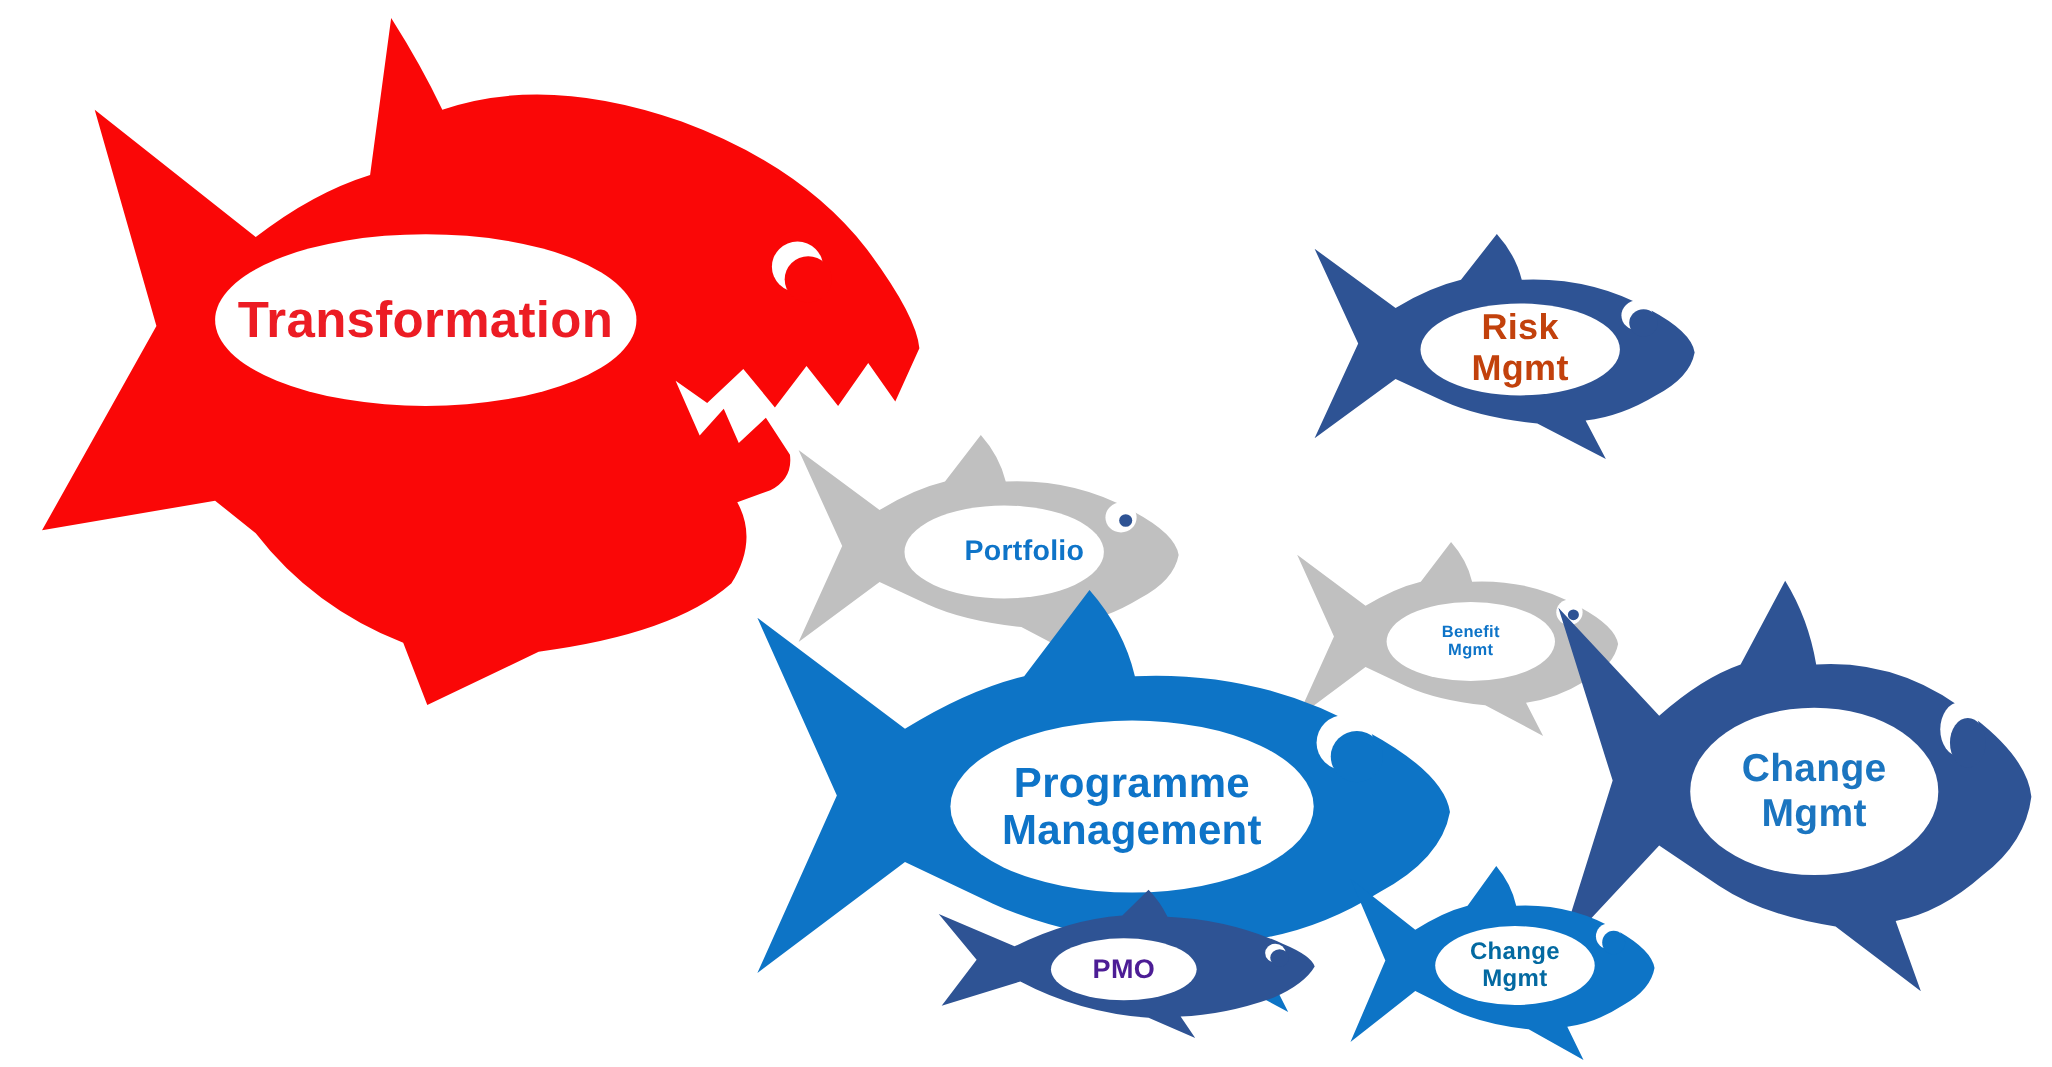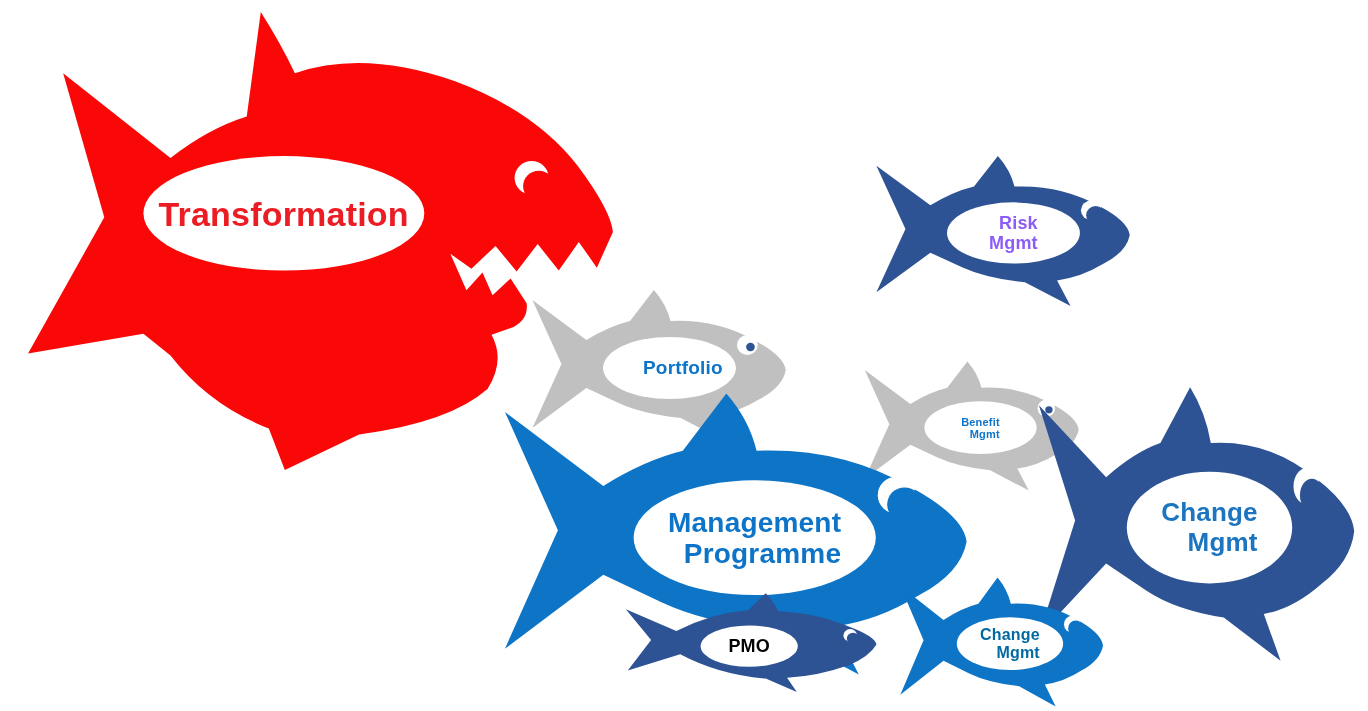--- a/index.html
+++ b/index.html
@@ -9,21 +9,21 @@
     width:1368px;height:711px;
     background:#ffffff;
     overflow:hidden;
     font-family:"Liberation Sans", sans-serif;
   }
   .fish{position:absolute;}
   .fish svg{position:absolute;left:0;top:0;width:100%;height:100%;display:block;}
   .fish-label{
     position:absolute;
     transform:translate(-50%,-50%);
-    text-align:right;
+    text-align:center;
     font-weight:bold;
     line-height:1.12;
     white-space:nowrap;
     letter-spacing:0.2px;
   }
 </style>
 </head>
 <body>
 
 <div id="canvas" style="width: 1368px; height: 711px; background: rgb(255, 255, 255);">
@@ -49,21 +49,21 @@
         <div>Portfolio</div>
       </div>
     </div>
     <div class="fish" style="left: 866px; top: 152px; width: 270px; height: 158px; z-index: 3;">
       <svg viewBox="0 0 260 160" preserveAspectRatio="none">
         <path d="M 10 14 L 62 54 Q 84 40 104 35 L 127 4 Q 139 18 143 35 Q 188 33 225 55 Q 252 70 254 84 Q 251 101 229 113 Q 207 127 184 130 L 197 156 L 153 132 Q 116 128 93 117 L 62 102 L 10 142 L 38 78 Z" fill="#2E5394"></path>
         <circle cx="217" cy="59" r="10" fill="#FFFFFF"></circle>
         <circle cx="221.2" cy="64" r="9.200000000000001" fill="#2E5394"></circle>
         <ellipse cx="142" cy="82" rx="64" ry="31" fill="#FFFFFF"></ellipse>
       </svg>
-      <div class="fish-label" style="left: 54.6%; top: 51.2%; color: #8b5cf6; font-size: 18px;">
+      <div class="fish-label" style="left: 54.6%; top: 51.2%; color: #c2410c; font-size: 24px;">
         <div>Risk</div>
         <div>Mgmt</div>
       </div>
     </div>
     <div class="fish" style="left: 856px; top: 358px; width: 228px; height: 136px; z-index: 5;">
       <svg viewBox="0 0 260 160" preserveAspectRatio="none">
         <path d="M 10 14 L 62 54 Q 84 40 104 35 L 127 4 Q 139 18 143 35 Q 188 33 225 55 Q 252 70 254 84 Q 251 101 229 113 Q 207 127 184 130 L 197 156 L 153 132 Q 116 128 93 117 L 62 102 L 10 142 L 38 78 Z" fill="#C0C0C0"></path>
         <circle cx="217" cy="59" r="10" fill="#FFFFFF"></circle>
         <circle cx="220" cy="61" r="4.2" fill="#2E5394"></circle>
         <ellipse cx="142" cy="82" rx="64" ry="31" fill="#FFFFFF"></ellipse>
@@ -74,22 +74,22 @@
       </div>
     </div>
     <div class="fish" style="left: 486px; top: 386px; width: 492px; height: 296px; z-index: 6;">
       <svg viewBox="0 0 260 160" preserveAspectRatio="none">
         <path d="M 10 14 L 62 54 Q 84 40 104 35 L 127 4 Q 139 18 143 35 Q 188 33 225 55 Q 252 70 254 84 Q 251 101 229 113 Q 207 127 184 130 L 197 156 L 153 132 Q 116 128 93 117 L 62 102 L 10 142 L 38 78 Z" fill="#0D74C6"></path>
         <circle cx="217" cy="59" r="10" fill="#FFFFFF"></circle>
         <circle cx="221.2" cy="64" r="9.200000000000001" fill="#0D74C6"></circle>
         <ellipse cx="142" cy="82" rx="64" ry="31" fill="#FFFFFF"></ellipse>
       </svg>
       <div class="fish-label" style="left: 54.6%; top: 51.2%; color: rgb(14, 116, 200); font-size: 28px;">
+        <div>Programme</div>
         <div>Management</div>
-        <div>Programme</div>
       </div>
     </div>
     <div class="fish" style="left: 1026px; top: 380px; width: 336px; height: 288px; z-index: 7;">
       <svg viewBox="0 0 260 160" preserveAspectRatio="none">
         <path d="M 10 14 L 62 54 Q 84 40 104 35 L 127 4 Q 139 18 143 35 Q 188 33 225 55 Q 252 70 254 84 Q 251 101 229 113 Q 207 127 184 130 L 197 156 L 153 132 Q 116 128 93 117 L 62 102 L 10 142 L 38 78 Z" fill="#2E5394"></path>
         <circle cx="217" cy="59" r="10" fill="#FFFFFF"></circle>
         <circle cx="221.2" cy="64" r="9.200000000000001" fill="#2E5394"></circle>
         <ellipse cx="142" cy="82" rx="64" ry="31" fill="#FFFFFF"></ellipse>
       </svg>
       <div class="fish-label" style="left: 54.6%; top: 51.2%; color: rgb(27, 117, 192); font-size: 26px;">
@@ -109,17 +109,17 @@
         <div>Mgmt</div>
       </div>
     </div>
     <div class="fish" style="left: 620px; top: 586px; width: 272px; height: 106px; z-index: 9;">
       <svg viewBox="0 0 280 118" preserveAspectRatio="none">
         <path d="M 6 26 L 58 50 Q 95 30 132 27 L 150 8 Q 158 17 163 28 Q 205 30 242 48 Q 262 57 264 65 Q 257 78 236 88 Q 202 101 172 102 L 182 118 L 150 103 Q 102 99 62 76 L 8 94 L 32 60 Z" fill="#2E5394"></path>
         <circle cx="237" cy="55" r="7" fill="#FFFFFF"></circle>
         <circle cx="239.94" cy="58.5" r="6.44" fill="#2E5394"></circle>
         <ellipse cx="133" cy="67" rx="50" ry="23" fill="#FFFFFF"></ellipse>
       </svg>
-      <div class="fish-label" style="left: 47.5%; top: 56.8%; color: #000000; font-size: 18px;">
+      <div class="fish-label" style="left: 47.5%; top: 56.8%; color: #4c1d95; font-size: 18px;">
         <div>PMO</div>
       </div>
     </div>
   </div>
 
 </body></html>

